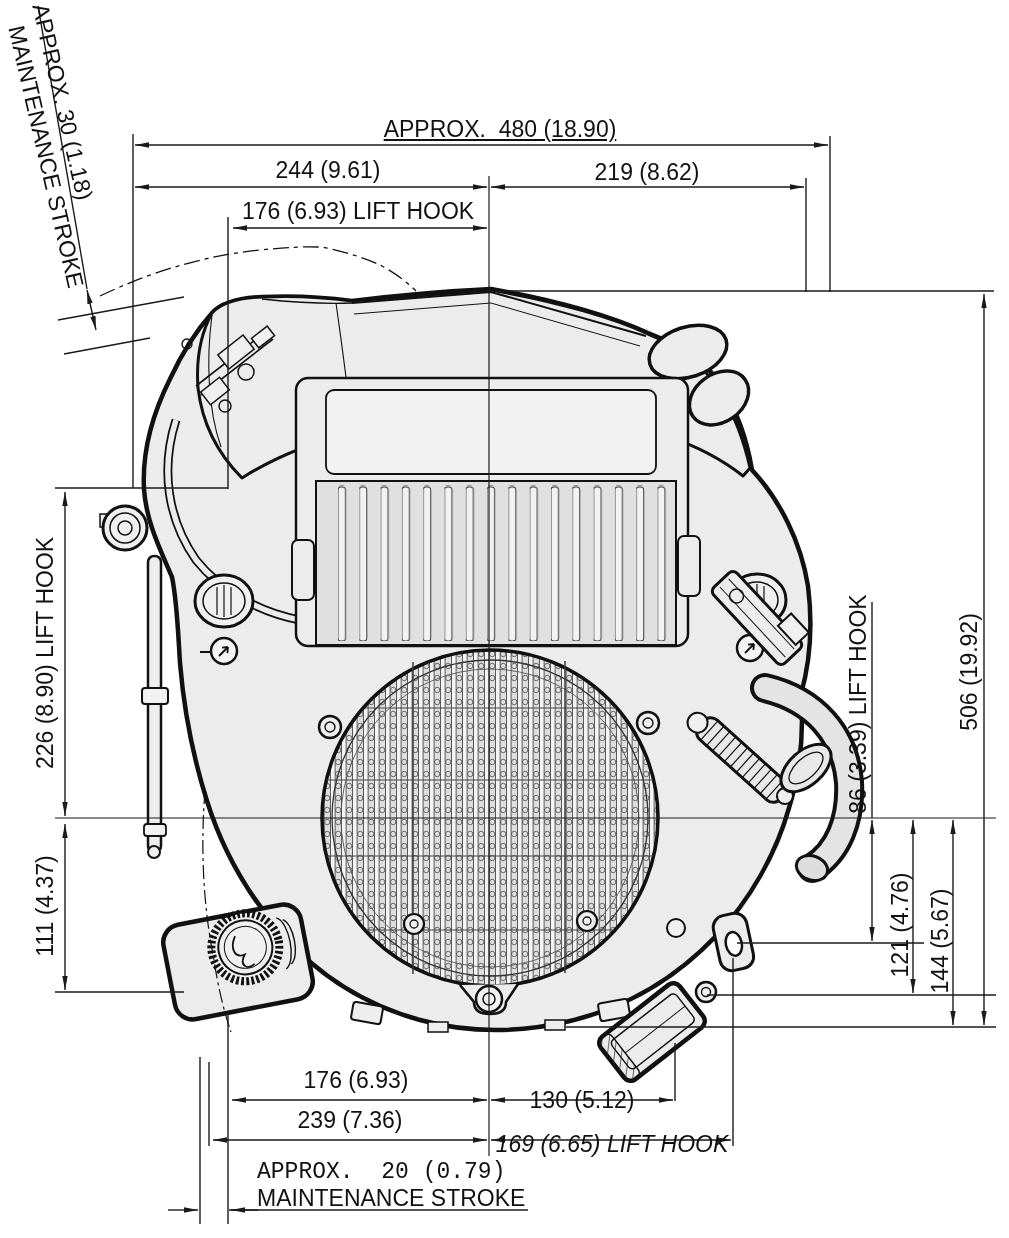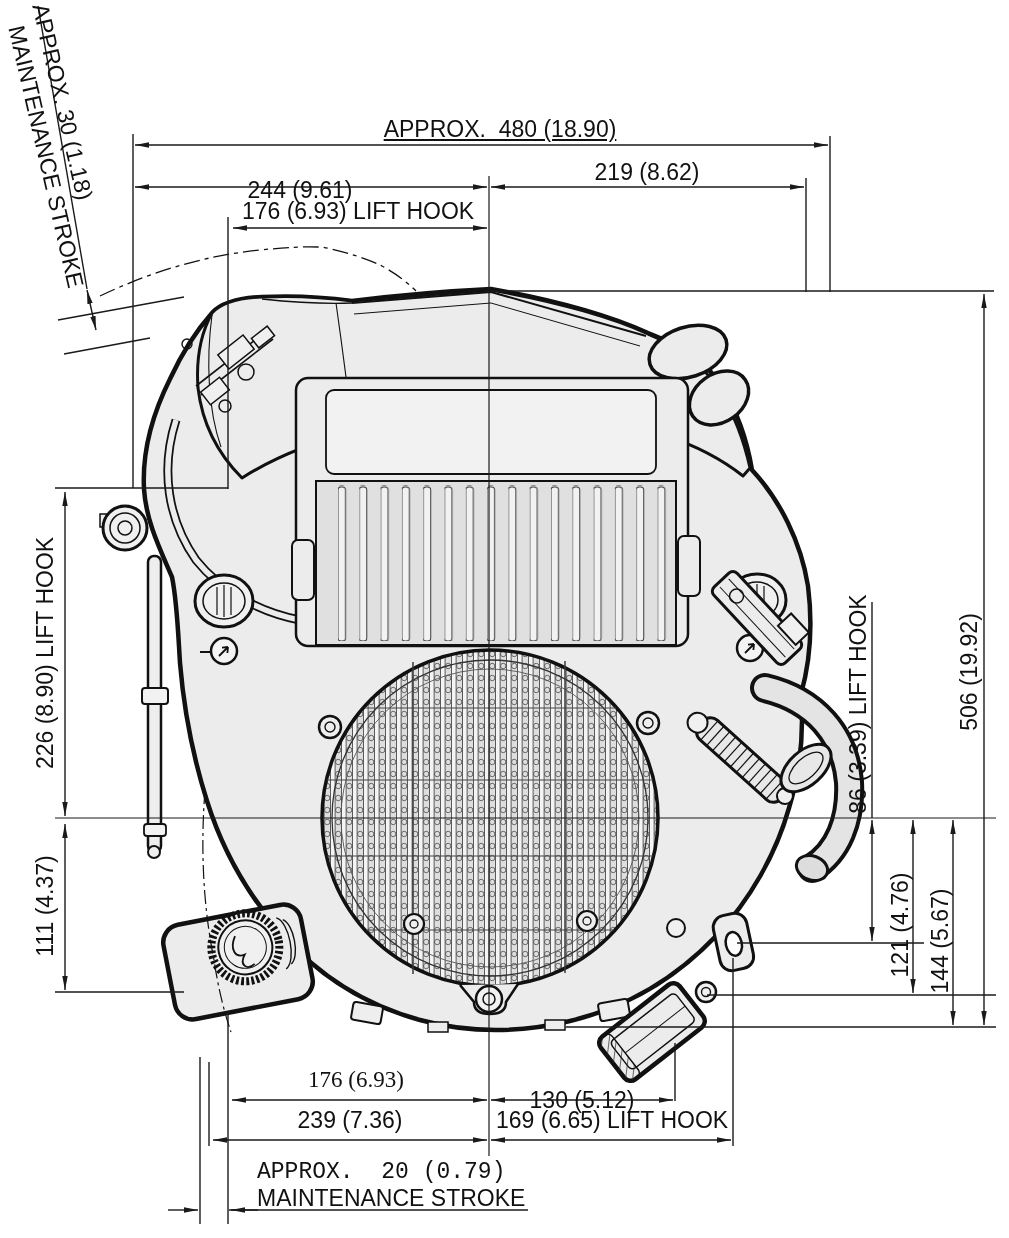--- a/index.html
+++ b/index.html
@@ -269,36 +269,36 @@
     <line x1="491" y1="1100" x2="673" y2="1100" marker-start="url(#as)" marker-end="url(#ae)"></line>
     <line x1="213" y1="1140" x2="487" y2="1140" marker-start="url(#as)" marker-end="url(#ae)"></line>
     <line x1="491" y1="1140" x2="731" y2="1140" marker-start="url(#as)" marker-end="url(#ae)"></line>
     <line x1="168" y1="1210" x2="198" y2="1210" marker-end="url(#ae)"></line>
     <line x1="258" y1="1210" x2="231" y2="1210" marker-end="url(#ae)"></line>
     <line x1="87" y1="290" x2="96" y2="330" marker-start="url(#as)" marker-end="url(#ae)"></line>
   </g>
 </svg>
 
 <div class="dim" style="left:500px;top:129px;text-decoration:underline;">APPROX.  480 (18.90)</div>
-<div class="dim" style="left:300px;top:170px;margin-top:20px;">244 (9.61)</div>
+<div class="dim" style="left:328px;top:170px;">244 (9.61)</div>
 <div class="dim" style="left:647px;top:172px;">219 (8.62)</div>
 <div class="dim" style="left:358px;top:211px;">176 (6.93) LIFT HOOK</div>
 
 <div class="dim rot" style="left:45px;top:653px;">226 (8.90) LIFT HOOK</div>
 <div class="dim rot" style="left:45px;top:906px;">111 (4.37)</div>
 
 <div class="dim rot" style="left:969px;top:672px;">506 (19.92)</div>
 <div class="dim rot" style="left:858px;top:704px;">86 (3.39) LIFT HOOK</div>
 <div class="dim rot" style="left:900px;top:925px;">121 (4.76)</div>
 <div class="dim rot" style="left:940px;top:941px;">144 (5.67)</div>
 
-<div class="dim" style="left:356px;top:1080px;font-family:Liberation Serif, serif;">176 (6.93)</div>
+<div class="dim" style="left:356px;top:1080px;">176 (6.93)</div>
 <div class="dim" style="left:582px;top:1080px;margin-top:20px;">130 (5.12)</div>
 <div class="dim" style="left:350px;top:1120px;">239 (7.36)</div>
-<div class="dim" style="left:612px;top:1120px;">169 (6.65) LIFT HOOK</div>
+<div class="dim" style="left:612px;top:1144px;font-style:italic;">169 (6.65) LIFT HOOK</div>
 
 <div class="dim leftal" style="left:257px;top:1172px;font-family:Liberation Mono, monospace;">APPROX.  20 (0.79)</div>
 <div class="dim leftal" style="left:257px;top:1198px;">MAINTENANCE STROKE</div>
 
 <div class="dim diag" style="left:40px;top:-9px;">APPROX. 30 (1.18)</div>
 <div class="dim diag" style="left:16px;top:13px;">MAINTENANCE STROKE</div>
 
 </div>
 
 </body></html>

